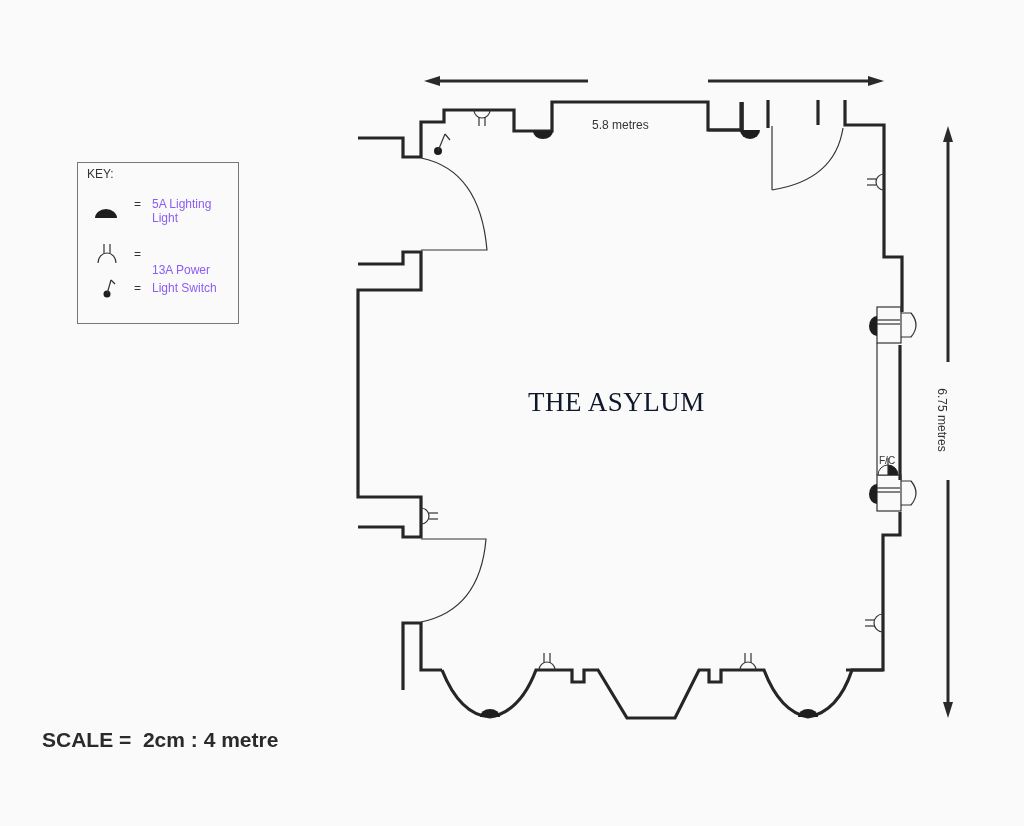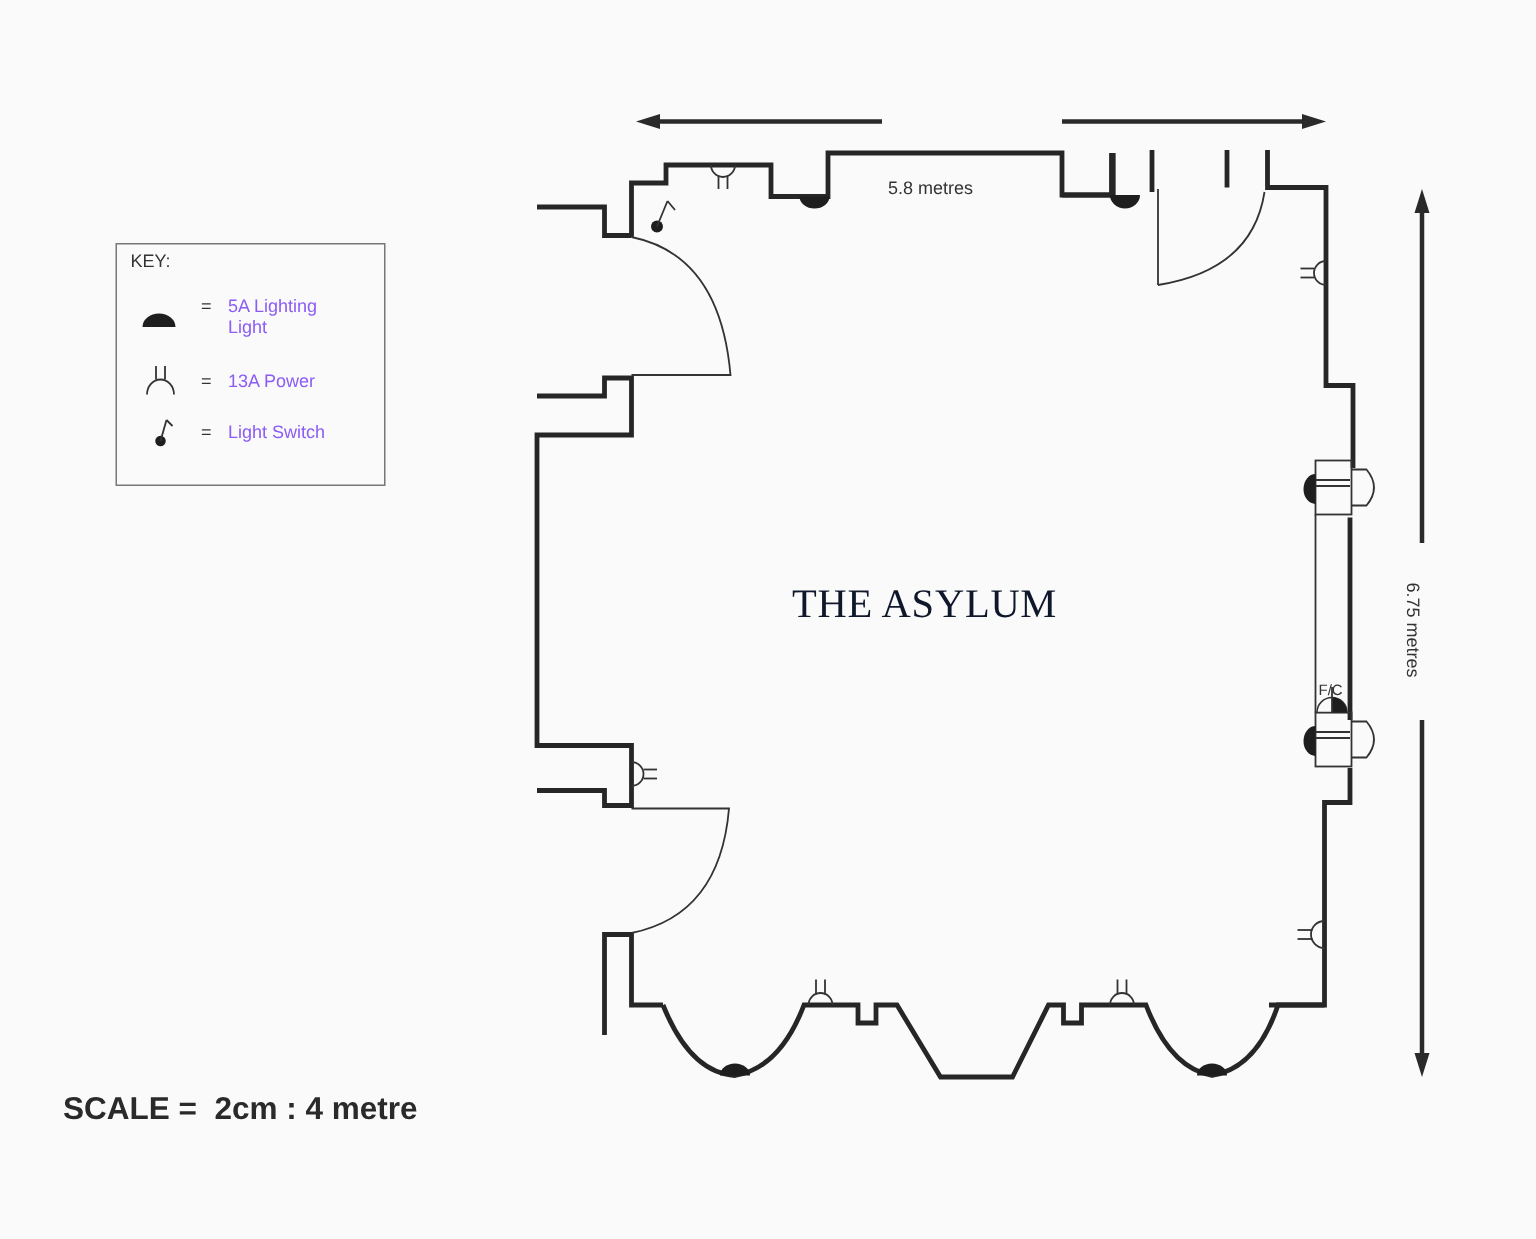--- a/index.html
+++ b/index.html
@@ -2,21 +2,21 @@
 <html><head>
 <meta charset="utf-8">
 <style>
   html, body { margin: 0; padding: 0; background: #fafafa; }
   body { width: 1024px; height: 826px; position: relative; overflow: hidden; font-family: "Liberation Sans", sans-serif; }
   #plan { position: absolute; left: 0; top: 0; }
   .wall { fill: none; stroke: #262626; stroke-width: 3.2; stroke-linejoin: miter; }
   .thin { fill: none; stroke: #333; stroke-width: 1.2; }
   .arrow { stroke: #2a2a2a; stroke-width: 3; fill: none; }
   .arrowhead { fill: #2a2a2a; }
-  .key-box { position: absolute; left: 77px; top: 162px; width: 180px; height: 162px; border: 1px solid #777; box-sizing: border-box; }
+  .key-box { position: absolute; left: 77px; top: 162px; width: 162px; height: 162px; border: 1px solid #777; box-sizing: border-box; }
   .key-title { position: absolute; left: 9px; top: 4px; font-size: 12px; color: #333; }
   .key-row { position: absolute; left: 0; width: 100%; }
   .key-eq { position: absolute; left: 56px; font-size: 12px; color: #333; }
   .key-label { position: absolute; left: 74px; font-size: 12px; color: #8b5cf6; line-height: 14px; }
   .key-icon { position: absolute; left: 10px; }
   .room-title { position: absolute; left: 528px; top: 387px; font-family: Liberation Serif, serif; font-size: 27px; color: #0f172a; letter-spacing: 0.5px; }
   .dim-h { position: absolute; left: 592px; top: 72px; font-size: 12px; color: #333; margin-top: 46px; }
   .dim-v { position: absolute; left: 910px; top: 413px; font-size: 12px; color: #333; transform: rotate(90deg); transform-origin: center; white-space: nowrap; }
   .fc-label { position: absolute; left: 879px; top: 442px; font-size: 10px; color: #333; margin-top: 13px; }
   .scale { position: absolute; left: 42px; top: 728px; font-size: 21px; font-weight: bold; color: #2a2a2a; }
@@ -164,21 +164,21 @@
     <span class="key-label" style="top:0">5A Lighting</span>
     <span class="key-label" style="top:14px">Light</span>
   </div>
   <div class="key-row" style="top:84px">
     <svg class="key-icon" style="top:-4px" width="34" height="22">
       <path d="M10,20 A9,10 0 0 1 28,20" fill="none" stroke="#333" stroke-width="1.2"></path>
       <line x1="16" y1="1" x2="16" y2="10" stroke="#333" stroke-width="1.2"></line>
       <line x1="22" y1="1" x2="22" y2="10" stroke="#333" stroke-width="1.2"></line>
     </svg>
     <span class="key-eq" style="top:0">=</span>
-    <span class="key-label" style="top:0">13A Power</span>
+    <span class="key-label" style="top:16px">13A Power</span>
   </div>
   <div class="key-row" style="top:118px">
     <svg class="key-icon" style="top:-4px" width="34" height="22">
       <circle cx="19" cy="17" r="3.5" fill="#1e1e1e"></circle>
       <line x1="19" y1="17" x2="23" y2="3" stroke="#333" stroke-width="1.2"></line>
       <line x1="23" y1="3" x2="27" y2="7" stroke="#333" stroke-width="1.2"></line>
     </svg>
     <span class="key-eq" style="top:0">=</span>
     <span class="key-label" style="top:0">Light Switch</span>
   </div>

